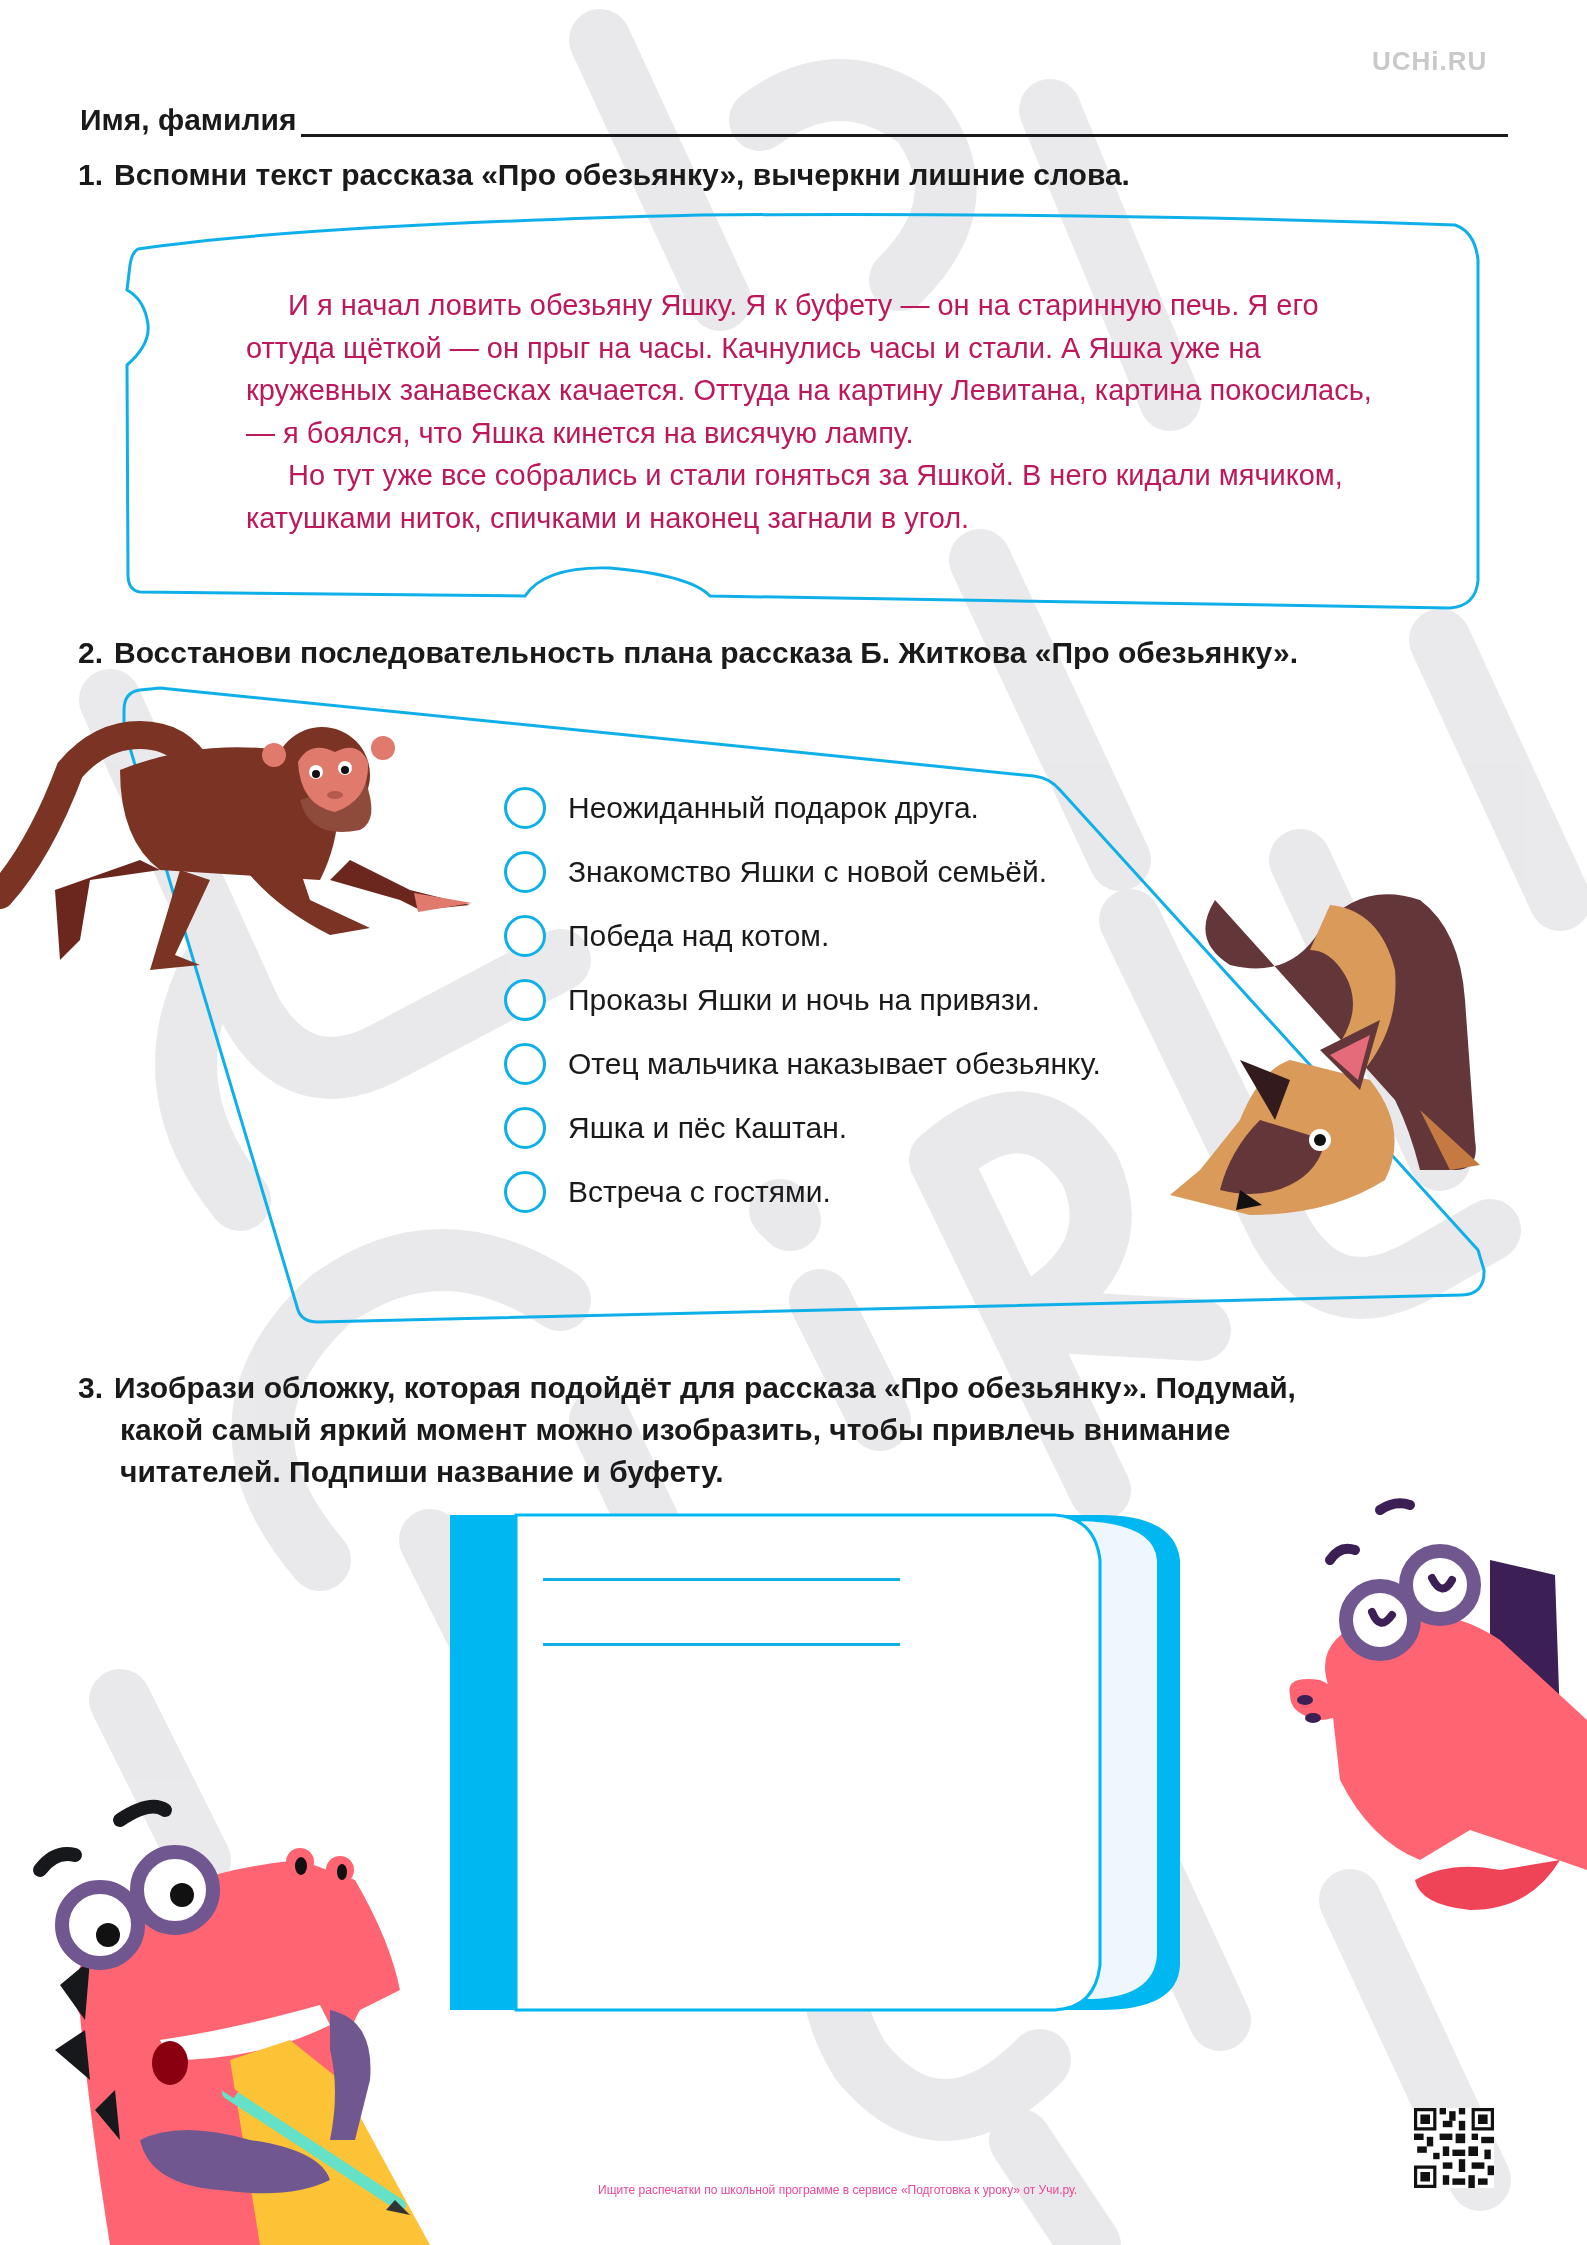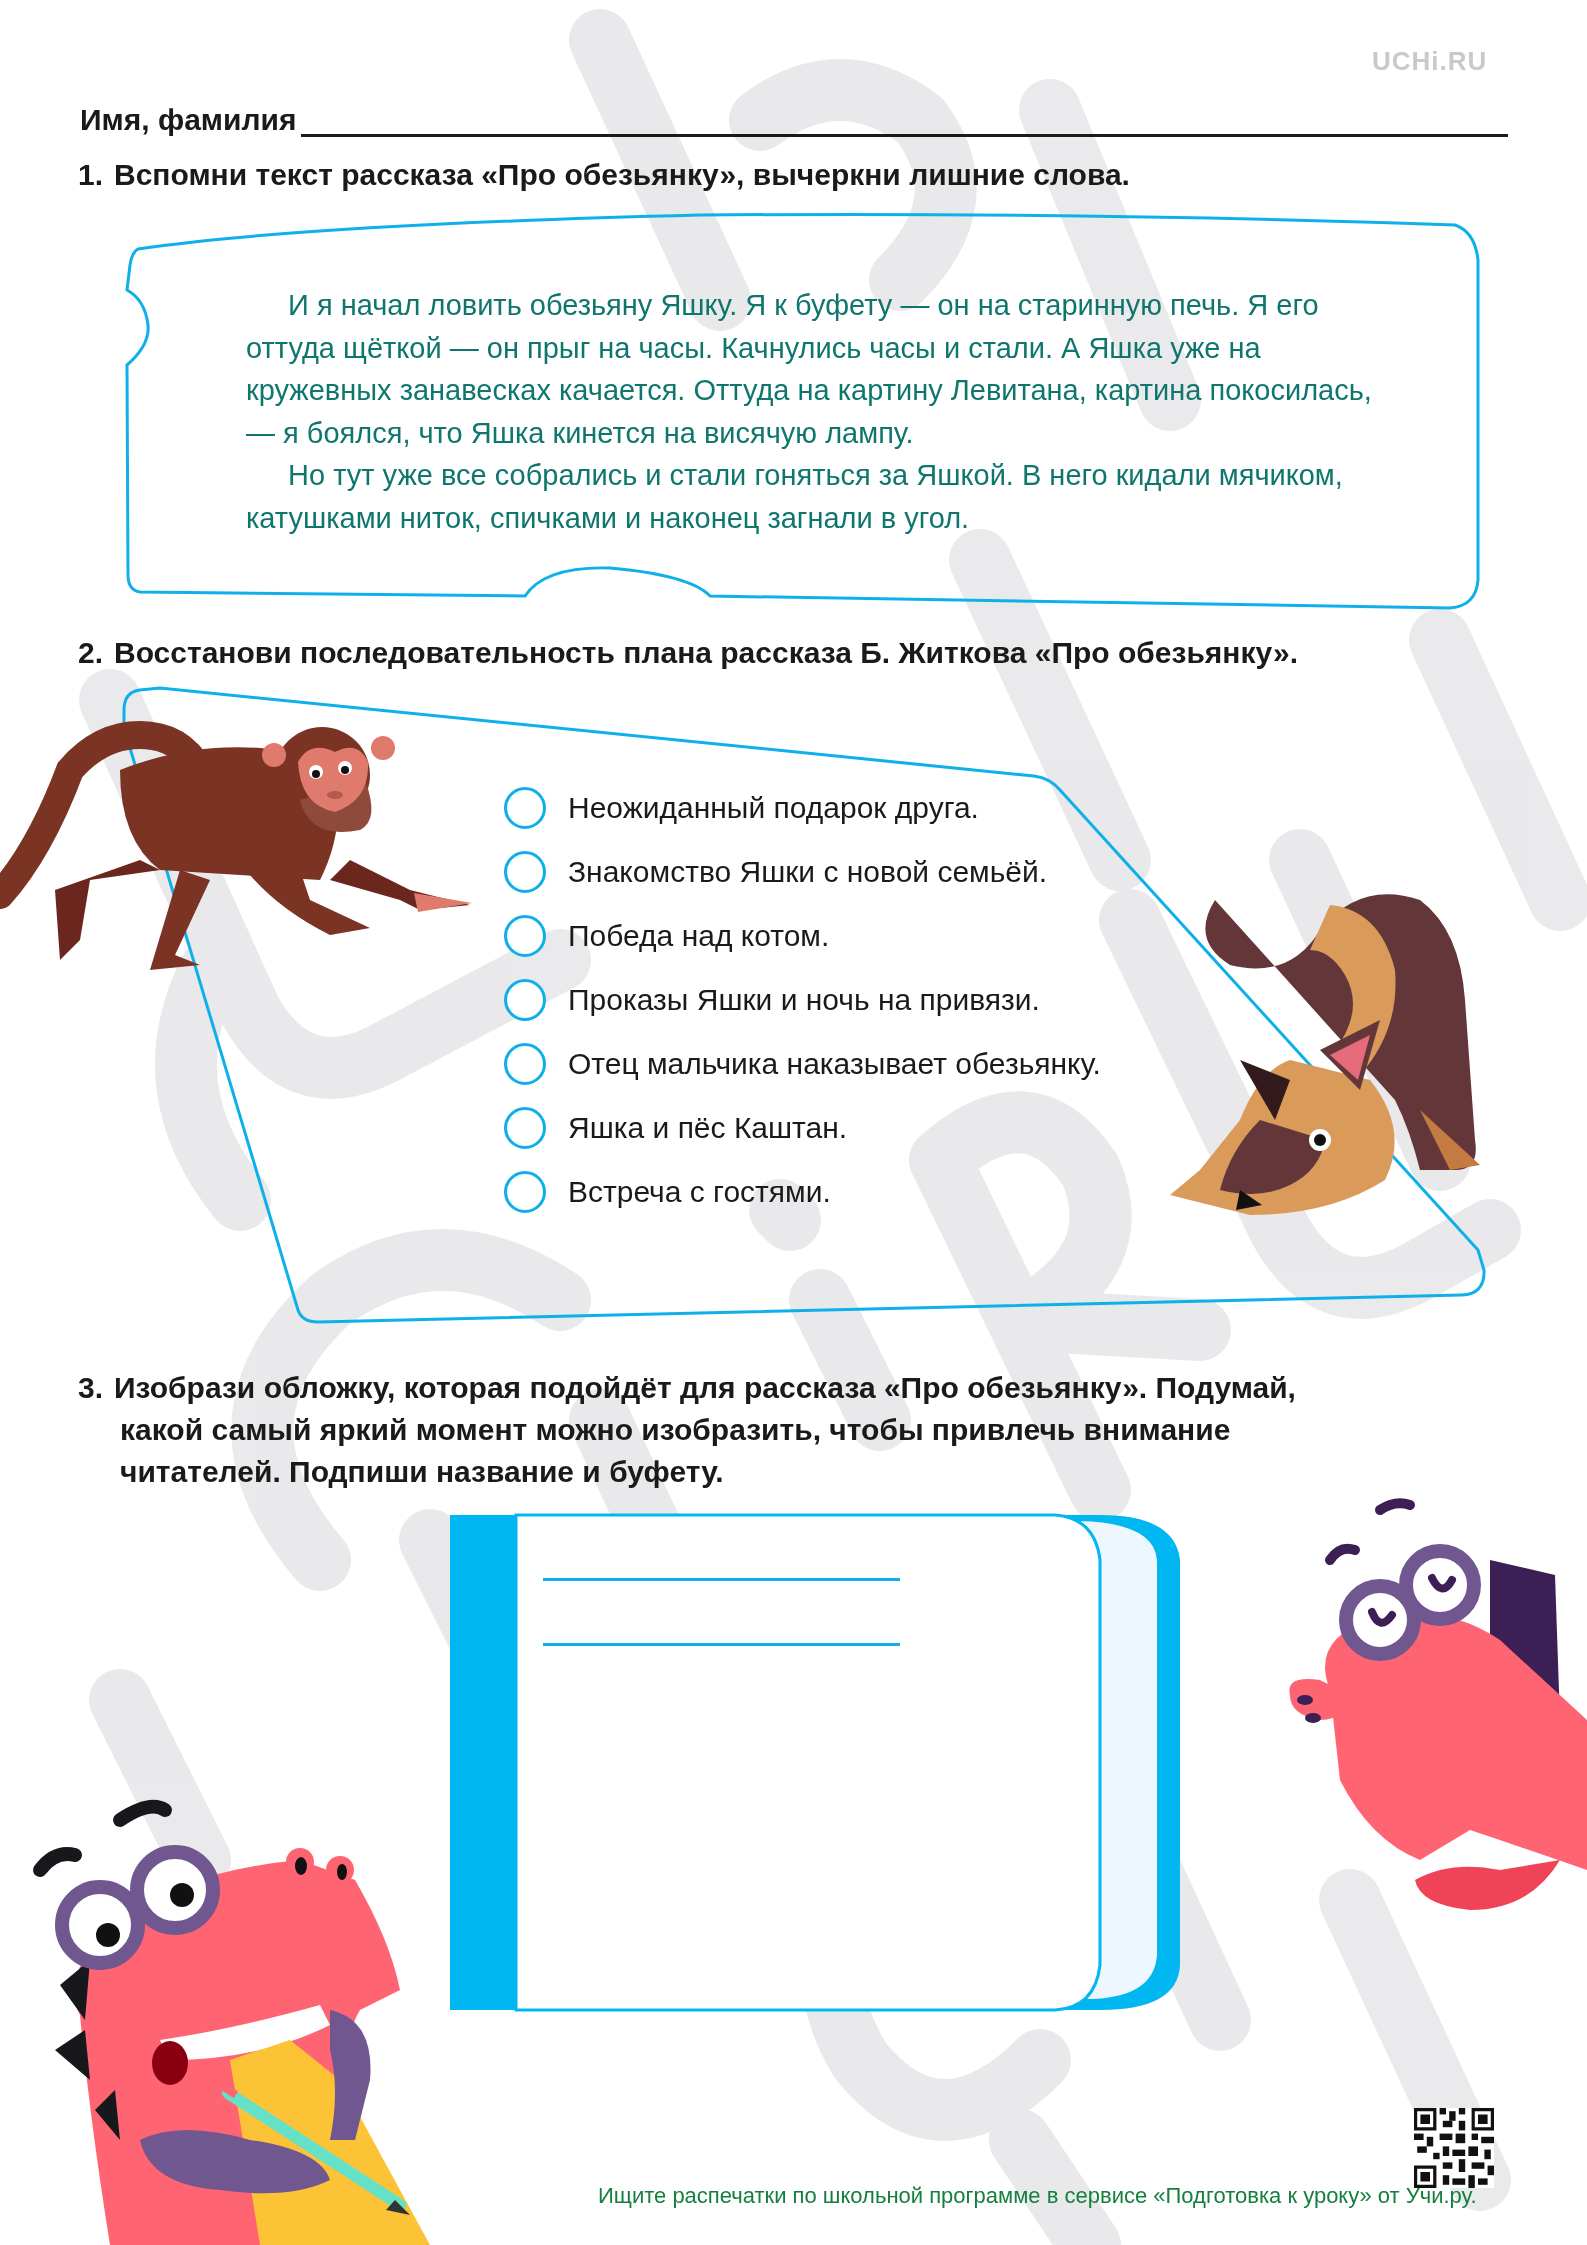--- a/index.html
+++ b/index.html
@@ -12,27 +12,27 @@
   .name-row { left: 80px; top: 82px; width: 1428px; display: flex; align-items: flex-end; }
   .name-label { font-size: 30px; font-weight: bold; white-space: nowrap; margin-top: 21px; }
   .name-line { flex: 1; border-bottom: 3px solid #1a1a1a; height: 28px; margin-left: 4px; }
   .task-title { font-size: 30px; font-weight: bold; line-height: 42px; }
   .task-num { display: inline-block; width: 36px; }
   .t1 { left: 78px; top: 154px; }
   .t2 { left: 78px; top: 632px; }
   .t3 { left: 78px; top: 1367px; width: 1440px; }
   .t3 .cont { display: block; padding-left: 42px; }
   .frame-svg { position: absolute; left: 0; top: 0; z-index: 2; pointer-events: none; }
-  .passage { left: 246px; top: 284px; width: 1150px; font-size: 29px; line-height: 42.5px; color: #0f766e; }
+  .passage { left: 246px; top: 284px; width: 1150px; font-size: 29px; line-height: 42.5px; color: #be185d; }
   .passage p { margin: 0; text-indent: 42px; }
   .plan-list { left: 498px; top: 770px; list-style: none; margin: 6px; padding: 0; }
   .plan-item { display: flex; align-items: center; height: 64px; }
   .circle { width: 42px; height: 42px; border: 3px solid #0fb0ea; border-radius: 50%; box-sizing: border-box; margin-right: 22px; background: #fff; }
   .plan-text { font-size: 30px; color: #1a1a1a; }
-  .footer { left: 598px; top: 2183px; font-size: 22px; color: #15803d; }
+  .footer { left: 598px; top: 2183px; font-size: 12px; color: #ec4899; }
   .qr { left: 1414px; top: 2108px; width: 80px; height: 80px; }
   .book-line { position: absolute; height: 3px; background: #0fb0ea; }
 </style>
 </head>
 <body>
 
 <svg class="watermark" viewBox="0 0 1587 2245" xmlns="http://www.w3.org/2000/svg">
   <g fill="none" stroke="#e6e6e9" stroke-width="62" stroke-linecap="round" stroke-linejoin="round" opacity="0.85">
 
     <path d="M110 700 L250 1010 Q300 1100 390 1050 L560 960"></path>

